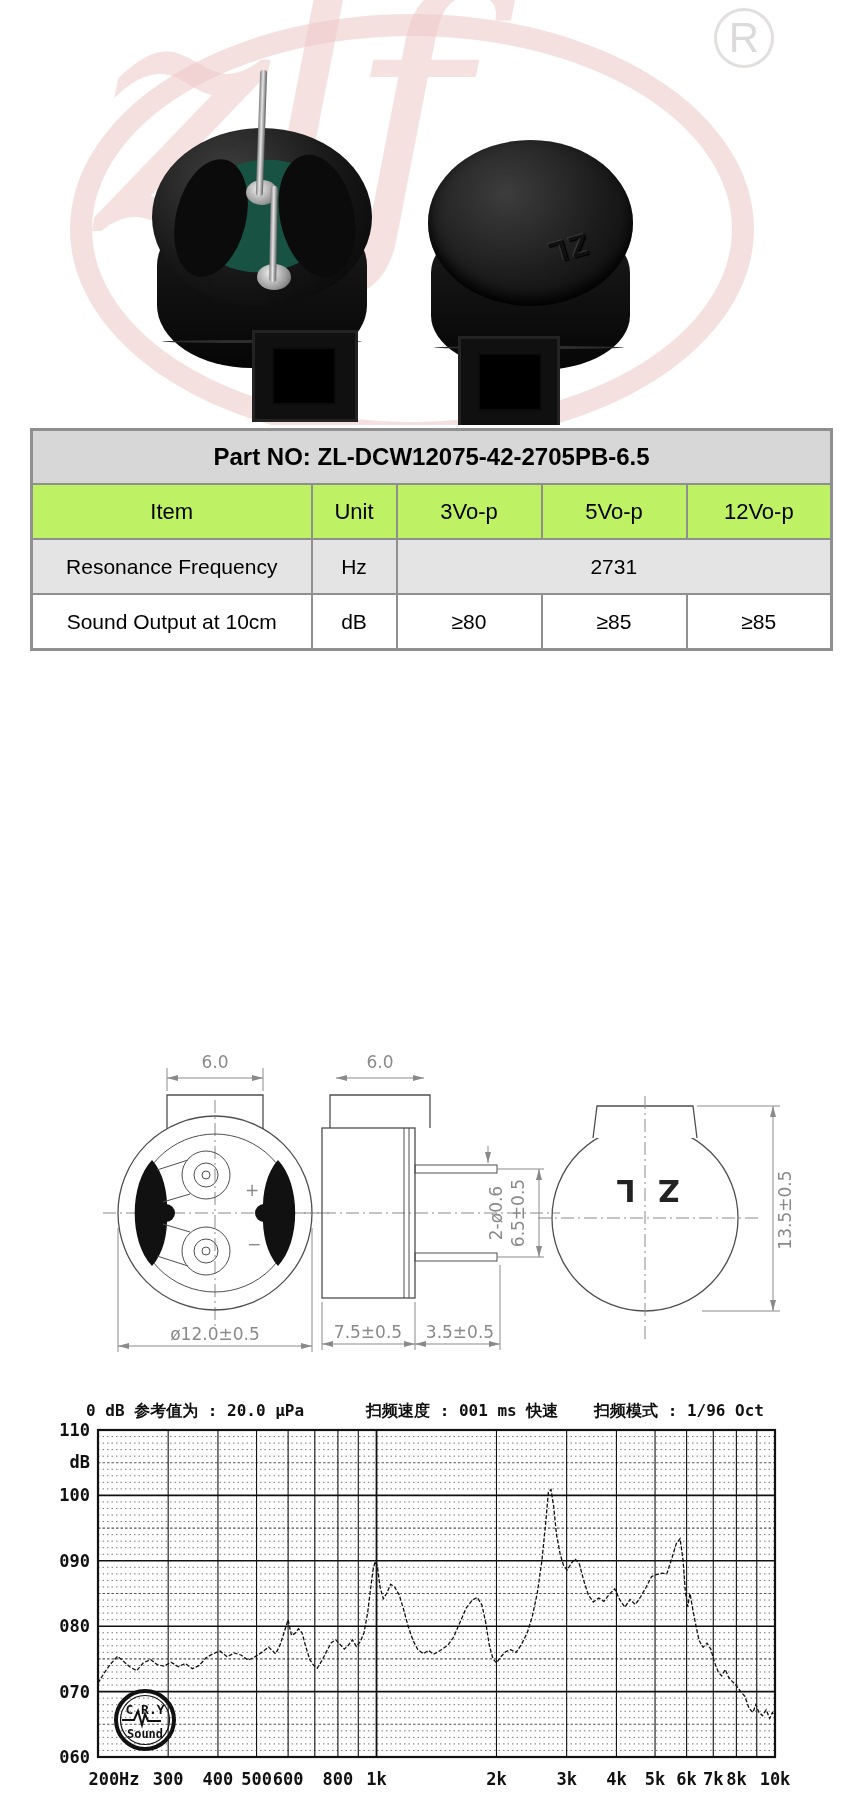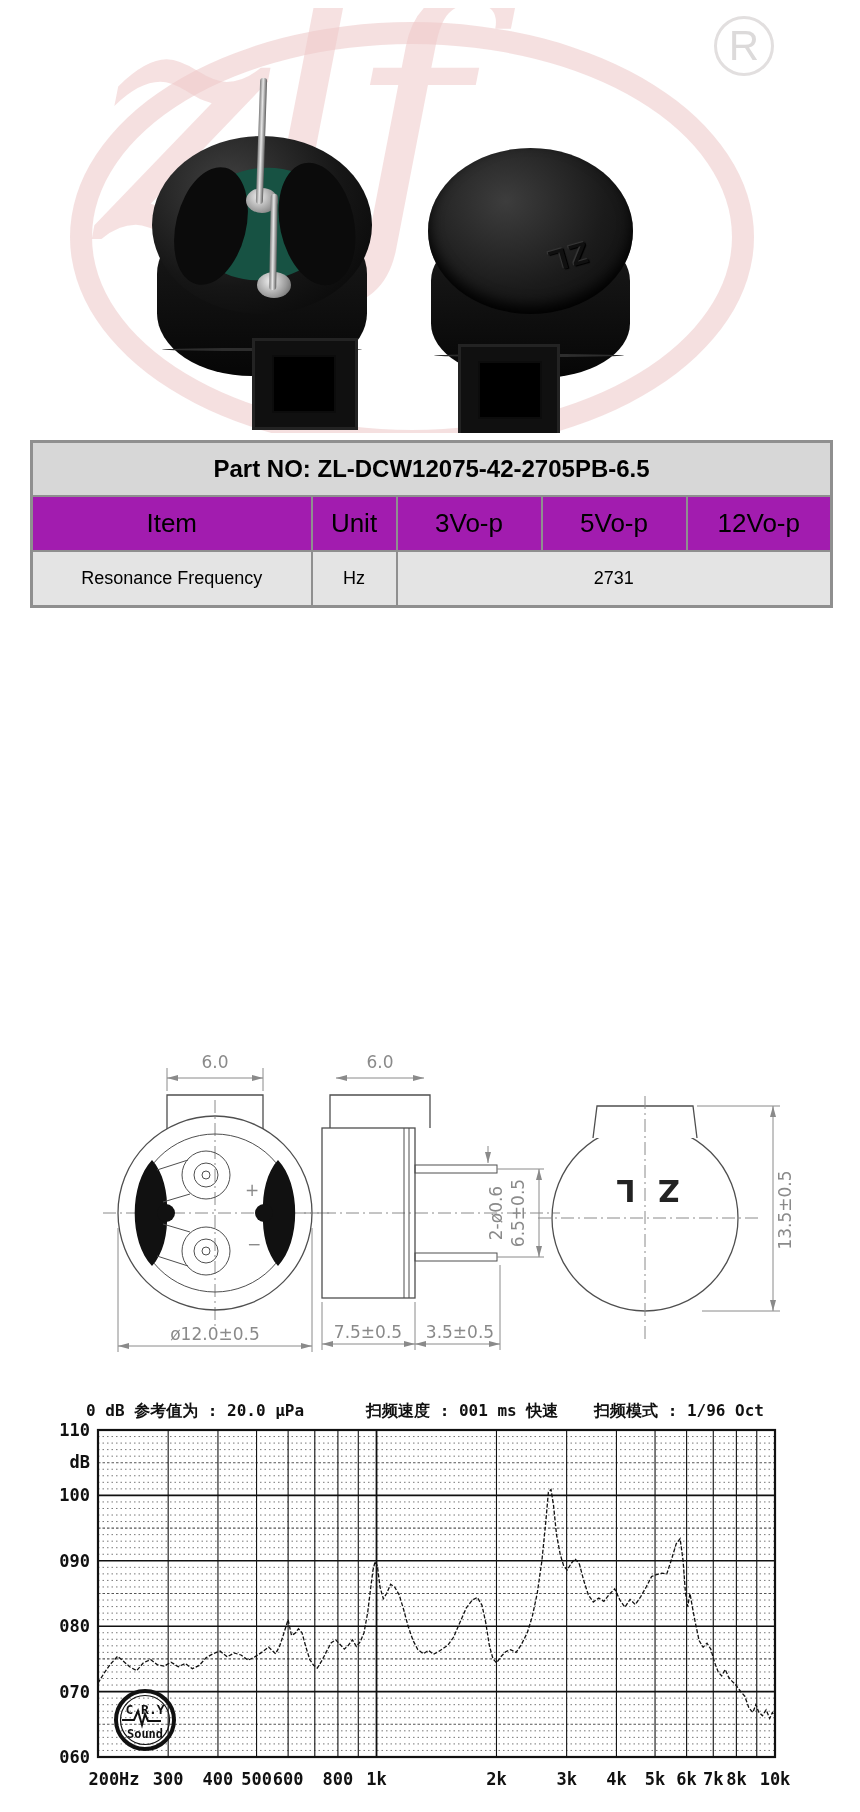--- a/index.html
+++ b/index.html
@@ -1,20 +1,20 @@
 <!DOCTYPE html>
 <html><head>
 <meta charset="utf-8">
 <style>
   html,body{margin:0;padding:0;background:#fff;}
   .page{position:relative;width:860px;height:1812px;background:#fff;overflow:hidden;
         font-family:"Liberation Sans",sans-serif;}
 
   
-  .photo{position:absolute;left:0;top:8px;width:816px;height:425px;overflow:hidden;}
+  .photo{position:absolute;left:0;top:0;width:816px;height:425px;overflow:hidden;}
   .wm-ellipse{position:absolute;left:70px;top:14px;width:640px;height:386px;
               border:22px solid rgba(235,194,194,.5);border-radius:50%;}
   .wm-text{position:absolute;left:95px;top:-75px;font-family:"DejaVu Serif",serif;
            font-style:italic;font-size:330px;color:rgba(238,201,201,.55);letter-spacing:-14px;}
   .reg-mark{position:absolute;right:42px;top:8px;width:54px;height:54px;border:3px solid #e2dfdf;
             border-radius:50%;color:#dcdada;font-size:42px;display:flex;align-items:center;
             justify-content:center;line-height:1;}
   .buzzer{position:absolute;}
   .bz-a{left:152px;top:128px;width:220px;height:270px;}
   .bz-b{left:428px;top:140px;width:205px;height:258px;}
@@ -42,28 +42,28 @@
   .socket{position:absolute;background:#101010;border:3px solid #232323;}
   .bz-a .socket{left:100px;top:202px;width:100px;height:86px;}
   .bz-b .socket{left:30px;top:196px;width:96px;height:88px;}
   .s-hole{position:absolute;left:17px;top:14px;width:60px;height:54px;background:#000;
           border:2px solid #0c0c0c;}
   .zl-mark{position:absolute;left:118px;top:92px;transform:rotate(164deg);
            font-weight:bold;font-size:30px;letter-spacing:3px;color:#101010;
            text-shadow:1px 1px 1px #3a3a3a,-1px -1px 1px #000;}
 
   
-  .spec{position:absolute;left:30px;top:428px;width:800px;margin-top:12px;}
+  .spec{position:absolute;left:30px;top:428px;width:800px;}
   table{border-collapse:collapse;width:800px;table-layout:fixed;}
   table,th,td{border:2px solid #8f8f8f;}
   table{border-width:3px;}
   th,td{text-align:center;vertical-align:middle;color:#000;}
   .t-title{height:50px;background:#d7d7d7;font-size:24px;font-weight:bold;}
-  .h-row th{height:51px;background:#a21caf;font-size:26px;font-weight:500;}
-  td{height:51px;font-size:18px;}
+  .h-row th{height:51px;background:#bef264;font-size:22px;font-weight:500;}
+  td{height:51px;font-size:21px;}
   .rg{background:#e4e4e4;}
   .rw{background:#ffffff;}
 
   
   .drawings{position:absolute;left:0;top:1050px;width:860px;height:350px;}
   .drawings svg{display:block;}
   .dline{stroke:#4f4f4f;stroke-width:1.3;fill:none;}
   .dthin{stroke:#4f4f4f;stroke-width:1;fill:none;}
   .dcl{stroke:#8a8a8a;stroke-width:1;fill:none;stroke-dasharray:13 4 2 4;}
   .dim{stroke:#8a8a8a;stroke-width:1;fill:none;}
@@ -131,20 +131,27 @@
             <th>3Vo-p</th>
             <th>5Vo-p</th>
             <th>12Vo-p</th>
           </tr>
       </thead>
       <tbody id="spec-body">
           <tr class="rg">
             <td>Resonance Frequency</td>
             <td>Hz</td>
             <td colspan="3">2731</td>
+          </tr>
+          <tr class="rw">
+            <td>Sound Output at 10cm</td>
+            <td>dB</td>
+            <td>≥80</td>
+            <td>≥85</td>
+            <td>≥85</td>
           </tr>
         </tbody>
     </table>
   </section>
 
   <section class="drawings">
 
     <svg width="860" height="350" viewBox="0 0 860 350">
       <defs>
         <marker id="ar" markerWidth="12" markerHeight="8" refX="11" refY="4" orient="auto-start-reverse">

